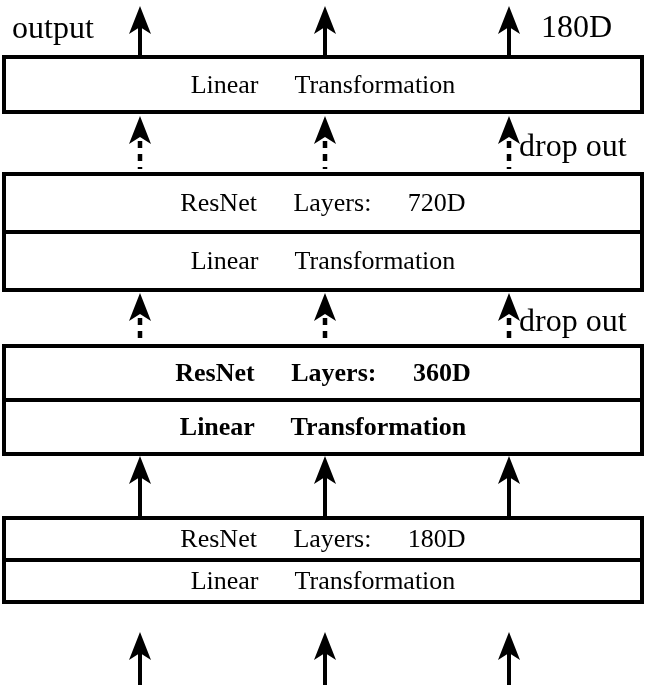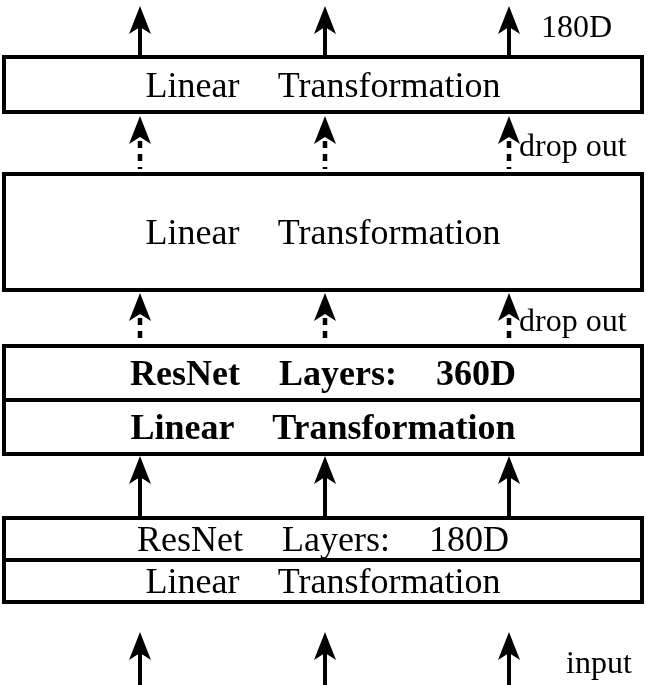--- a/index.html
+++ b/index.html
@@ -13,21 +13,21 @@
   .zone { position:absolute; left:0; width:648px; }
   .box, .pair {
     position:absolute; left:2px; width:642px; box-sizing:border-box;
     border:4px solid var(--ink); background:var(--paper);
   }
   .box { display:flex; align-items:center; justify-content:center; }
   .pair { display:flex; flex-direction:column; }
   .row { flex:1 1 0; display:flex; align-items:center; justify-content:center; }
   .row-top { border-bottom:4px solid var(--ink); }
   .box-label {
-    font-size:36px; word-spacing:30px; white-space:nowrap; line-height:1;
+    font-size:26px; word-spacing:30px; white-space:nowrap; line-height:1;
   }
   .lbl { position:absolute; font-size:32px; white-space:nowrap; line-height:1.15; }
   .arrow { position:absolute; display:block; }
   .arrow line { stroke:var(--ink); stroke-width:4; }
   .arrow .dash { stroke-width:4.5; stroke-dasharray:7 6; }
   .arrow polygon { fill:var(--ink); }
   
   #zone-top    { top:0;     height:55px; }
   #box-out     { top:55px;  height:59px; }
   #gap-drop-up { top:114px; height:58px; }
@@ -39,20 +39,21 @@
   #zone-bottom { top:631px; height:54px; }
   
   .ax1 { left:127px; } .ax2 { left:312px; } .ax3 { left:496px; }
 </style>
 </head>
 <body>
 
 <div class="canvas">
 
   <div class="zone" id="zone-top">
+    <span class="lbl" style="left:12px; top:9px;">output</span>
     <svg class="arrow ax1" style="top:6px;" width="26" height="49" viewBox="0 0 26 49">
       <line x1="13" y1="16" x2="13" y2="49"></line>
         <polygon points="13,0 2,28 13,21 24,28"></polygon>
     </svg>
     <svg class="arrow ax2" style="top:6px;" width="26" height="49" viewBox="0 0 26 49">
       <line x1="13" y1="16" x2="13" y2="49"></line>
         <polygon points="13,0 2,28 13,21 24,28"></polygon>
     </svg>
     <svg class="arrow ax3" style="top:6px;" width="26" height="49" viewBox="0 0 26 49">
       <line x1="13" y1="16" x2="13" y2="49"></line>
@@ -75,20 +76,23 @@
         <polygon points="13,0 2,28 13,21 24,28"></polygon>
     </svg>
     <svg class="arrow ax3" style="top:2px;" width="26" height="54" viewBox="0 0 26 54">
       <line class="dash" x1="13" y1="25" x2="13" y2="53"></line>
         <polygon points="13,0 2,28 13,21 24,28"></polygon>
     </svg>
     <span class="lbl" style="left:519px; top:13px;">drop out</span>
   </div>
 
   <div class="pair" id="pair-720">
+    <div class="row row-top">
+      <span class="box-label">ResNet Layers: 720D</span>
+    </div>
     <div class="row">
       <span class="box-label">Linear Transformation</span>
     </div>
   </div>
 
   <div class="zone" id="gap-drop-lo">
     <svg class="arrow ax1" style="top:1px;" width="26" height="51" viewBox="0 0 26 51">
       <line class="dash" x1="13" y1="25" x2="13" y2="50"></line>
         <polygon points="13,0 2,28 13,21 24,28"></polygon>
     </svg>
@@ -142,16 +146,15 @@
         <polygon points="13,0 2,28 13,21 24,28"></polygon>
     </svg>
     <svg class="arrow ax2" style="top:1px;" width="26" height="53" viewBox="0 0 26 53">
       <line x1="13" y1="16" x2="13" y2="53"></line>
         <polygon points="13,0 2,28 13,21 24,28"></polygon>
     </svg>
     <svg class="arrow ax3" style="top:1px;" width="26" height="53" viewBox="0 0 26 53">
       <line x1="13" y1="16" x2="13" y2="53"></line>
         <polygon points="13,0 2,28 13,21 24,28"></polygon>
     </svg>
-    <span class="lbl" style="left:566px; top:13px;">input</span>
   </div>
 
 </div>
 
 </body></html>

